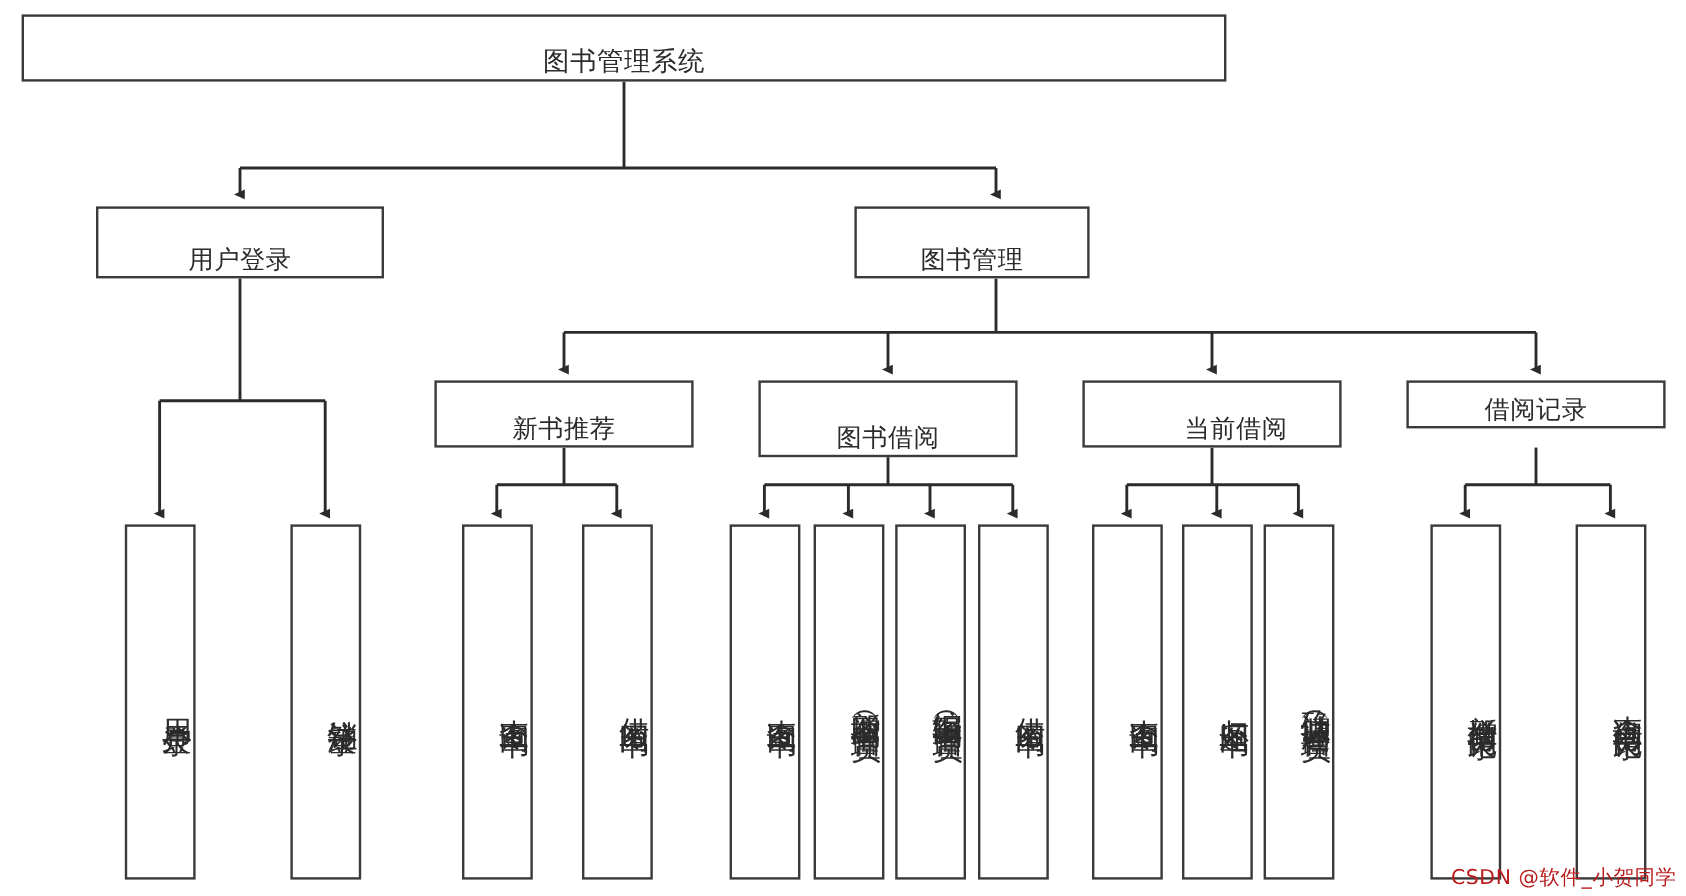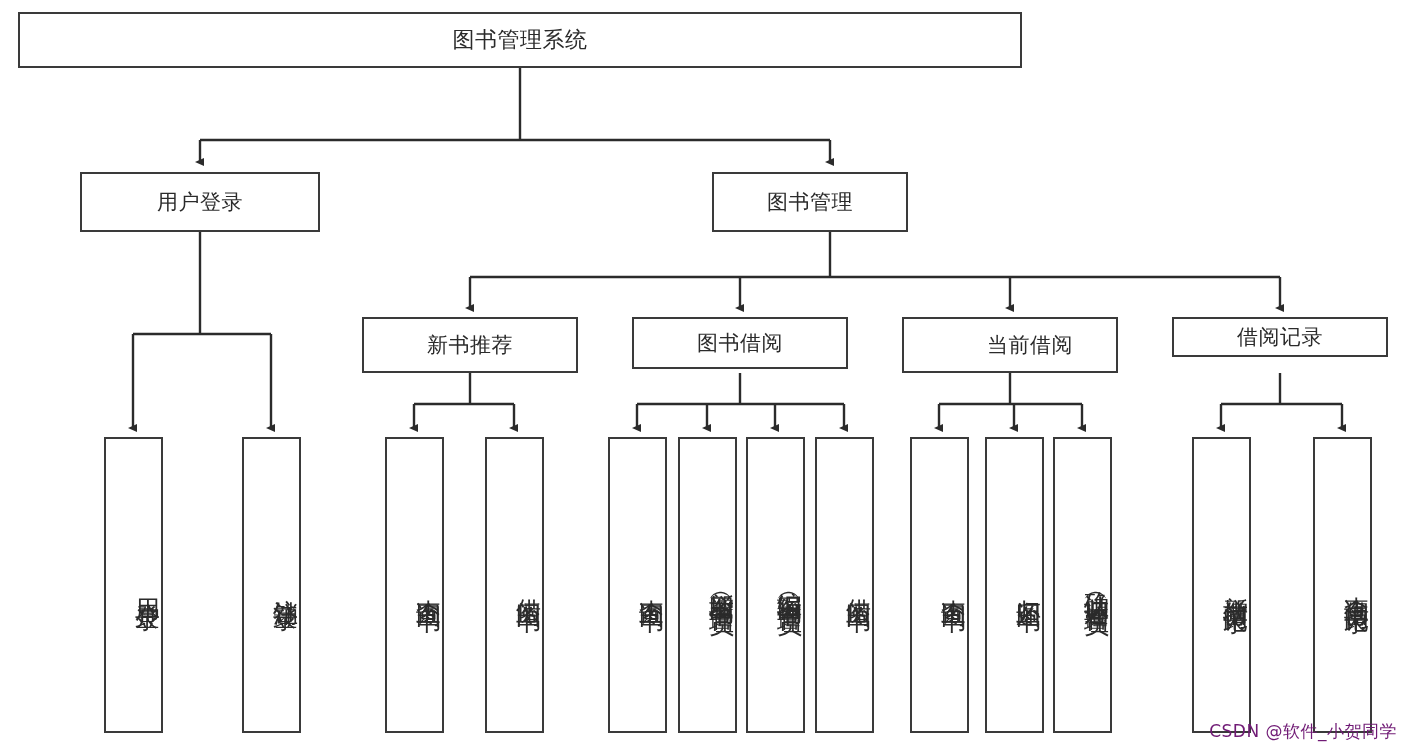--- a/index.html
+++ b/index.html
@@ -24,21 +24,21 @@
     width: 1405px;
     height: 747px;
     pointer-events: none;
   }
   .node {
     position: absolute;
     box-sizing: border-box;
     background: #ffffff;
     border: 2px solid #3a3a3a;
     display: flex;
-    align-items: center;
+    align-items: flex-end;
     justify-content: center;
     color: #2b2b2b;
   }
   .node.horiz {
     font-size: 21px;
     letter-spacing: 0.5px;
   }
   .node.vert {
     writing-mode: vertical-rl;
     text-orientation: upright;
@@ -57,21 +57,21 @@
     white-space: nowrap;
   }
   .node.root {
     font-size: 22px;
   }
   .watermark {
     position: absolute;
     right: 8px;
     bottom: 4px;
     font-size: 17px;
-    color: #701a75;
+    color: #b91c1c;
     white-space: nowrap;
     letter-spacing: 0.5px;
   }
 </style>
 </head>
 <body>
 
 <div id="canvas">
 
   <svg class="wires" viewBox="0 0 1405 747" xmlns="http://www.w3.org/2000/svg">
@@ -131,21 +131,21 @@
   <div class="node horiz" style="left:80px; top:172px; width:240px; height:60px;">
     <span>用户登录</span>
   </div>
   <div class="node horiz" style="left:712px; top:172px; width:196px; height:60px;">
     <span>图书管理</span>
   </div>
 
   <div class="node horiz" style="left:362px; top:317px; width:216px; height:56px;">
     <span>新书推荐</span>
   </div>
-  <div class="node horiz" style="left:632px; top:317px; width:216px; height:52px;">
+  <div class="node horiz" style="left:632px; top:317px; width:216px; height:64px;">
     <span>图书借阅</span>
   </div>
   <div class="node horiz" style="left:902px; top:317px; width:216px; height:56px;padding-left:40px;">
     <span>当前借阅</span>
   </div>
   <div class="node horiz" style="left:1172px; top:317px; width:216px; height:40px;">
     <span>借阅记录</span>
   </div>
 
   <div class="node vert" style="left:104px; top:437px; width:59px; height:296px;">

